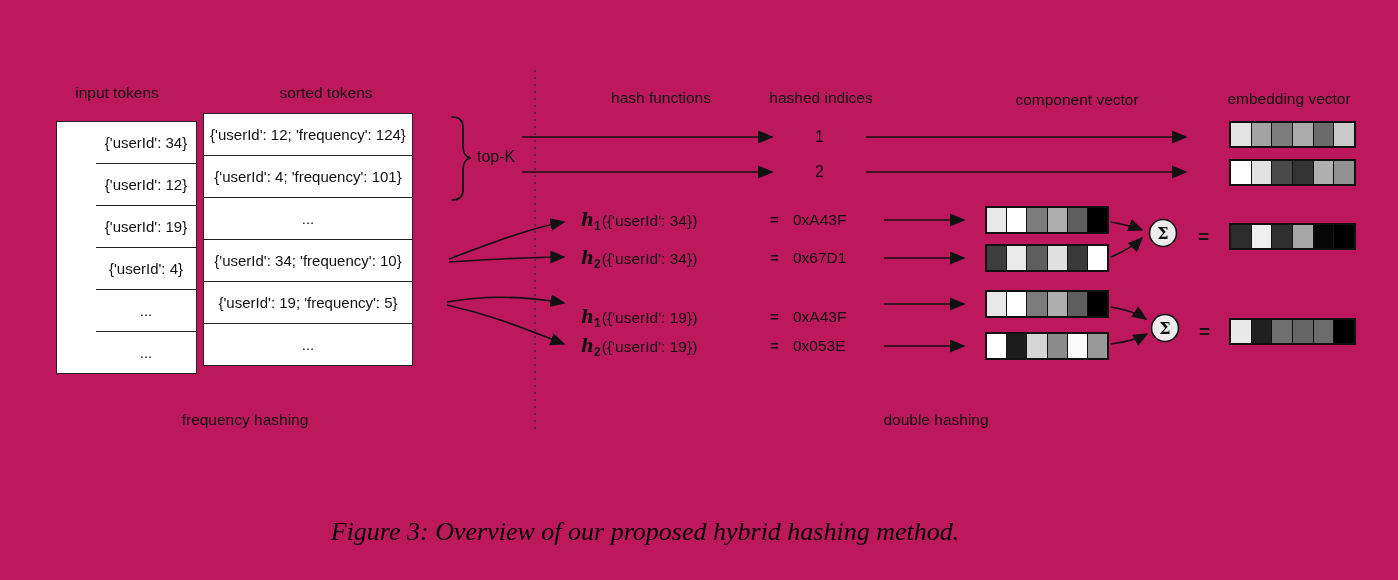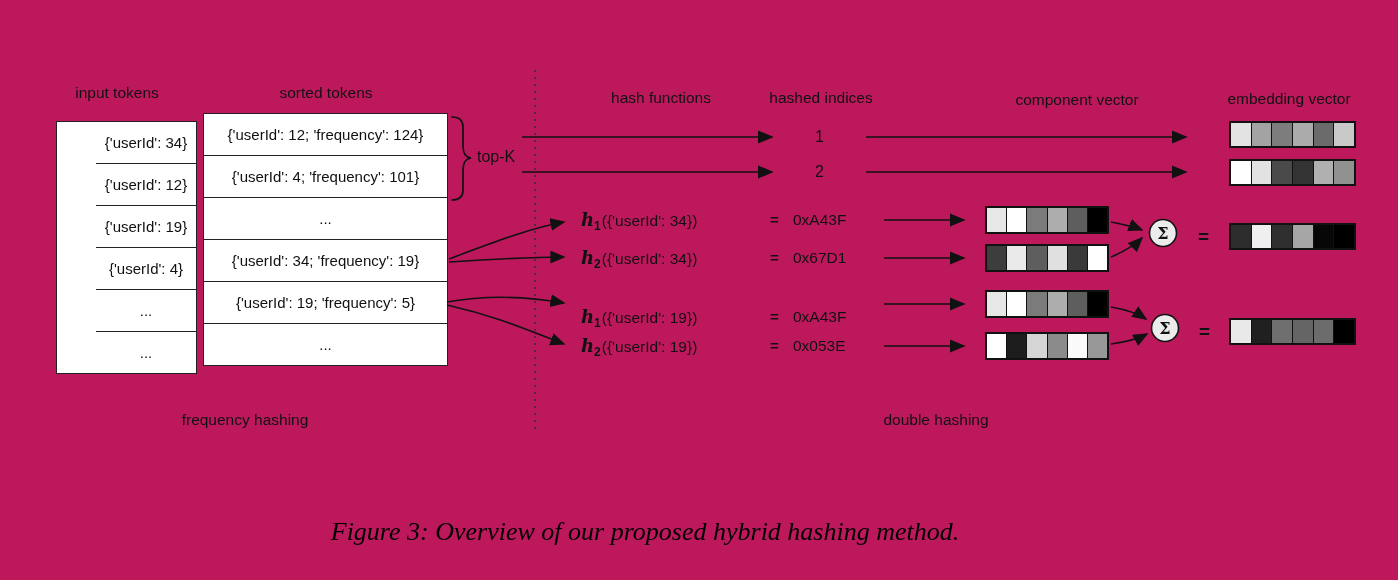--- a/index.html
+++ b/index.html
@@ -42,25 +42,25 @@
   <div class="hdr" style="left:1289px;top:90px;">embedding vector</div>
 
   <div class="token-table" style="left:56px;top:121px;width:141px;padding-left:39px;">
       <div class="trow">{'userId': 34}</div>
       <div class="trow">{'userId': 12}</div>
       <div class="trow">{'userId': 19}</div>
       <div class="trow">{'userId': 4}</div>
       <div class="trow">...</div>
       <div class="trow">...</div>
     </div>
-  <div class="token-table" style="left:203px;top:113px;width:245px;">
+  <div class="token-table" style="left:203px;top:113px;width:210px;">
       <div class="trow">{'userId': 12; 'frequency': 124}</div>
       <div class="trow">{'userId': 4; 'frequency': 101}</div>
       <div class="trow">...</div>
-      <div class="trow">{'userId': 34; 'frequency': 19}</div>
+      <div class="trow">{'userId': 34; 'frequency': 10}</div>
       <div class="trow">{'userId': 19; 'frequency': 5}</div>
       <div class="trow">...</div>
     </div>
 
   <div class="topk" style="left:477px;top:148px;">top-K</div>
 
   <div class="idx" style="left:815px;top:128px;">1</div>
   <div class="idx" style="left:815px;top:163px;">2</div>
 
   <div class="hash-row" style="top:207px;">

